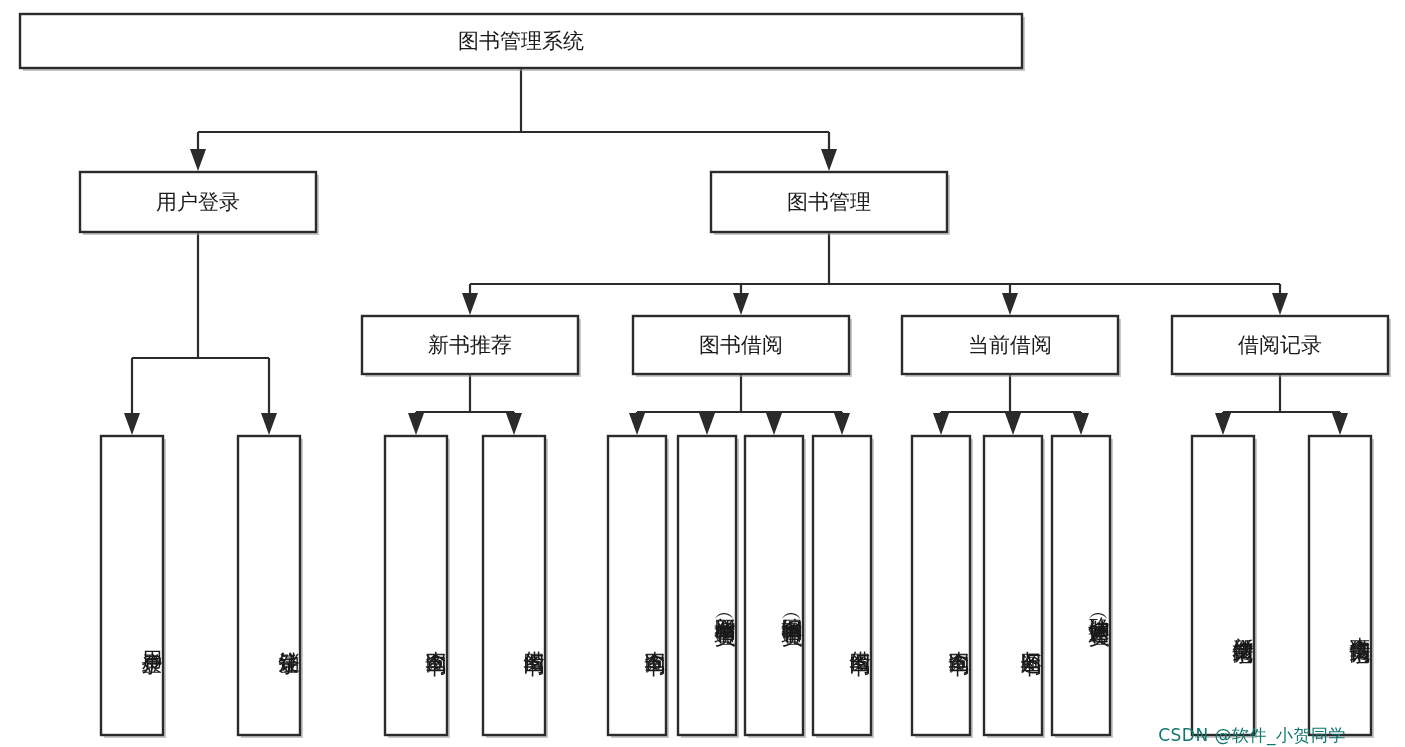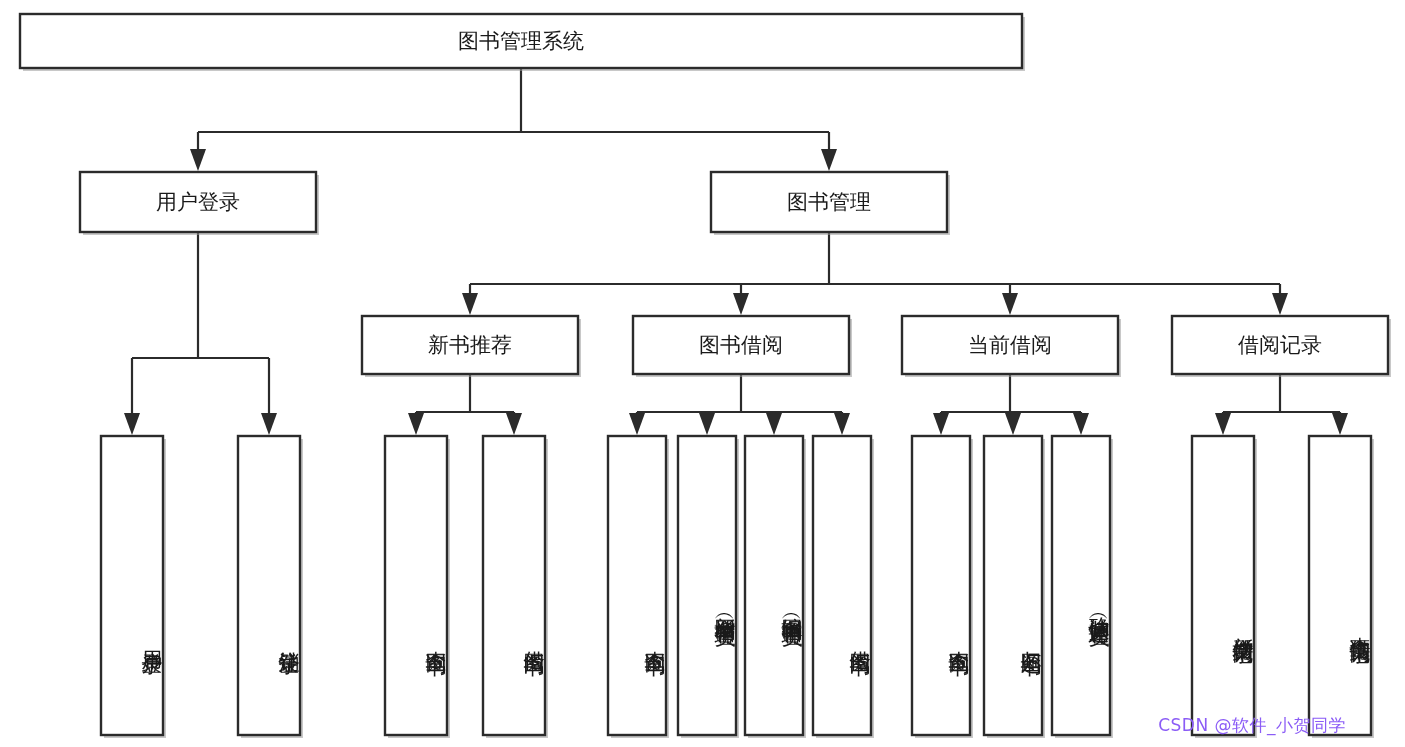--- a/index.html
+++ b/index.html
@@ -64,24 +64,24 @@
     color: #1a1a1a;
     white-space: nowrap;
     pointer-events: none;
     display: flex;
     align-items: flex-start;
     justify-content: center;
   }
   .watermark {
     position: absolute;
     right: 12px;
-    bottom: 10px;
+    bottom: 0;
     font-family: "DejaVu Sans", "Liberation Sans", sans-serif;
     font-size: 17px;
-    color: #8b5cf6;
+    color: #0f766e;
     letter-spacing: 0.5px;
     white-space: nowrap;
     margin-left: 24px;
   }
 </style>
 </head>
 <body>
 
 <div id="diagram-root">
   <svg class="diagram" viewBox="0 0 1405 747">

